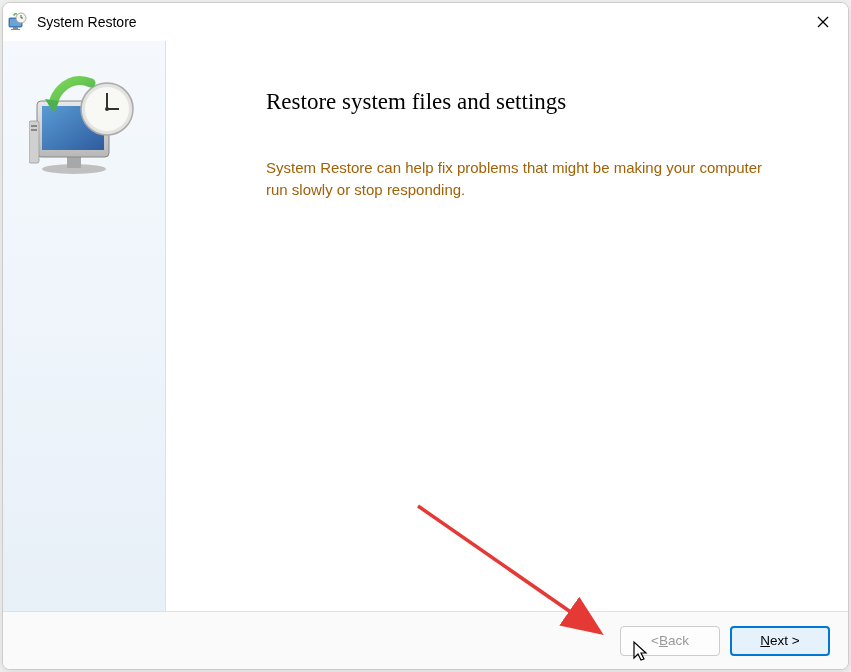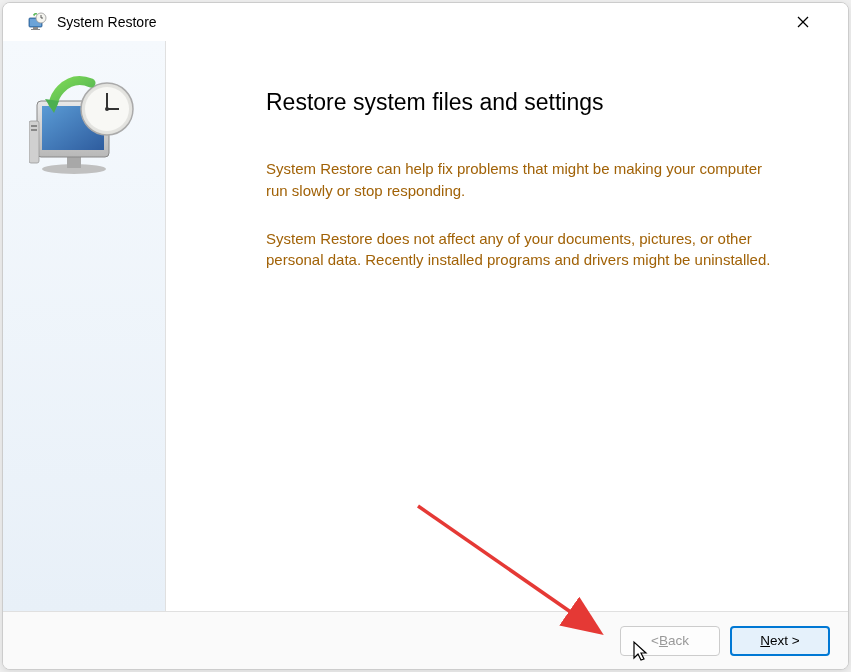--- a/index.html
+++ b/index.html
@@ -26,21 +26,21 @@
       display: flex;
       flex-direction: column;
       overflow: hidden;
       box-shadow: 0 2px 8px rgba(0,0,0,0.1);
     }
     
     .titlebar {
       height: 38px;
       display: flex;
       align-items: center;
-      padding: 0 24px;
+      padding: 0 4px;
       background: white;
     }
     
     .titlebar-icon {
       width: 20px;
       height: 20px;
       margin-right: 10px;
     }
     
     .titlebar-text {
@@ -85,20 +85,21 @@
     .main-content {
       flex: 1;
       padding: 48px 60px 20px 100px;
     }
     
     .heading {
       font-size: 23px;
       font-weight: 400;
       color: #000;
       margin-bottom: 42px;
+      font-family: Liberation Serif, serif;
     }
     
     .paragraph {
       font-size: 15px;
       color: #a16207;
       line-height: 1.45;
       margin-bottom: 26px;
       max-width: 510px;
     }
     
@@ -226,21 +227,20 @@
               <stop offset="100%" stop-color="#4caf50"></stop>
             </linearGradient>
           </defs>
         </svg>
       </div>
     </div>
 
     <div class="main-content">
       <h1 class="heading">Restore system files and settings</h1>
       <p class="paragraph">System Restore can help fix problems that might be making your computer run slowly or stop responding.</p>
-      <p class="paragraph">System Restore does not affect any of your documents, pictures, or other personal data. Recently installed programs and drivers might be uninstalled.</p>
     </div>
 
     <svg class="arrow-annotation" style="left: 400px; top: 450px;" width="220" height="160">
       <defs>
         <marker id="arrowhead" markerWidth="12" markerHeight="10" refX="10" refY="5" orient="auto">
           <polygon points="0 0, 12 5, 0 10" fill="#e53935"></polygon>
         </marker>
       </defs>
       <line x1="15" y1="15" x2="195" y2="140" stroke="#e53935" stroke-width="3.5" marker-end="url(#arrowhead)"></line>
     </svg>

